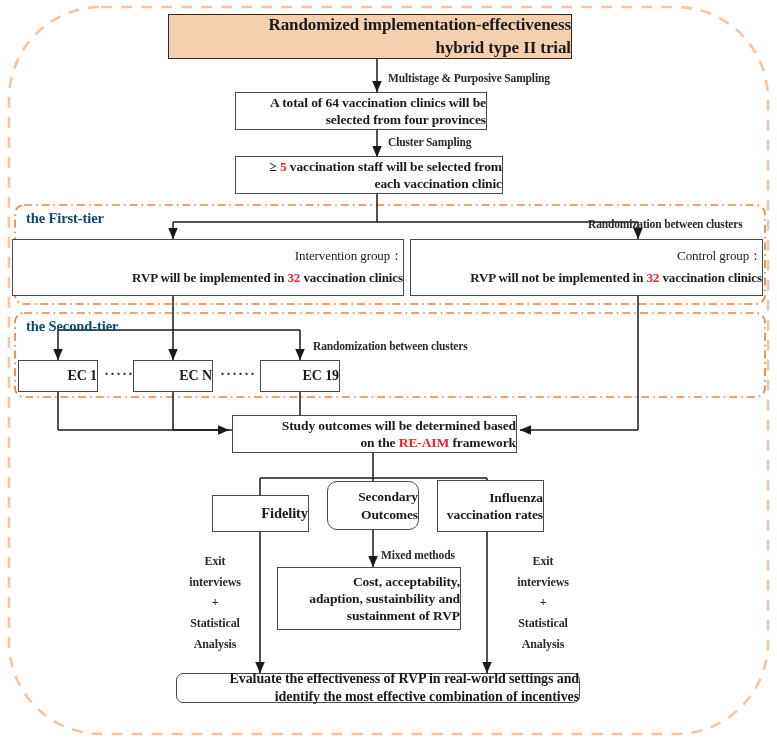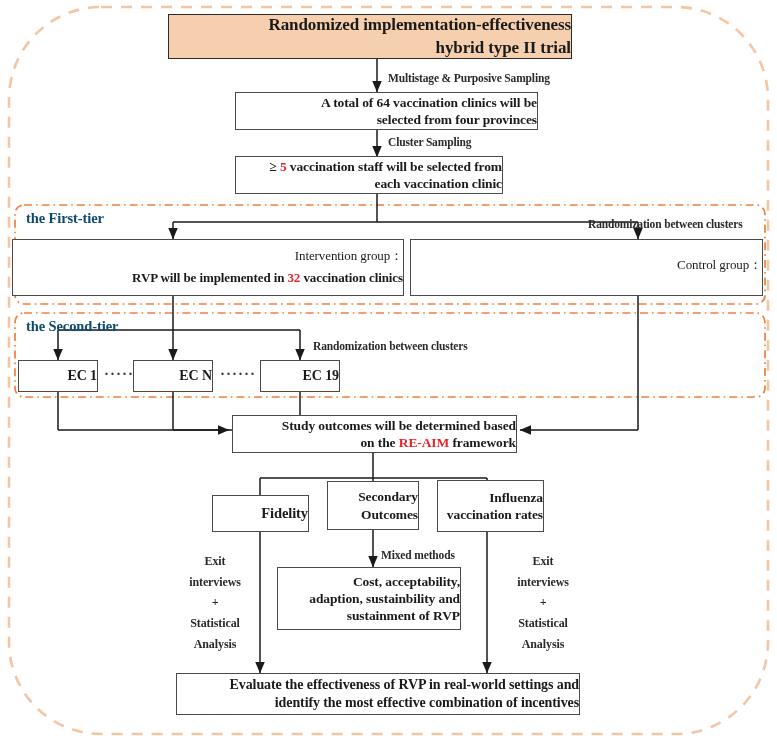--- a/index.html
+++ b/index.html
@@ -143,21 +143,21 @@
     </g>
   </svg>
 
   <div class="node title-node" style="left:168px; top:14px; width:404px; height:45px;">
     <span class="ln">Randomized implementation-effectiveness</span>
     <span class="ln">hybrid type II trial</span>
   </div>
 
   <div class="edge-label" style="left:388px; top:72px;">Multistage &amp; Purposive Sampling</div>
 
-  <div class="node" style="left:235px; top:92px; width:303px; height:38px; font-size:13.5px;">
+  <div class="node" style="left:235px; top:92px; width:252px; height:38px; font-size:13.5px;">
     <span class="ln">A total of 64 vaccination clinics will be</span>
     <span class="ln">selected from four provinces</span>
   </div>
 
   <div class="edge-label" style="left:388px; top:136px;">Cluster Sampling</div>
 
   <div class="node" style="left:235px; top:156px; width:268px; height:38px; font-size:13.5px;">
     <span class="ln"><span>≥ </span><span class="red">5</span><span> vaccination staff will be selected from</span></span>
     <span class="ln">each vaccination clinic</span>
   </div>
@@ -165,20 +165,21 @@
   <div class="tier-label" style="left:26px; top:210px;">the First-tier</div>
   <div class="edge-label" style="left:588px; top:218px;">Randomization between clusters</div>
 
   <div class="node group-node" style="left:12px; top:239px; width:392px; height:57px; font-size:13px;">
     <span class="ln sub" style="margin-bottom:5px;">Intervention group：</span>
     <span class="ln"><span>RVP will be implemented in </span><span class="red">32</span><span> vaccination clinics</span></span>
   </div>
 
   <div class="node group-node" style="left:410px; top:239px; width:353px; height:57px; font-size:13px;">
     <span class="ln sub" style="margin-bottom:5px;">Control group：</span>
+    <span class="ln"><span>RVP will not be implemented in </span><span class="red">32</span><span> vaccination clinics</span></span>
   </div>
 
   <div class="tier-label" style="left:26px; top:318px;">the Second-tier</div>
   <div class="edge-label" style="left:313px; top:340px;">Randomization between clusters</div>
 
   <div class="node" style="left:18px; top:360px; width:80px; height:32px; font-size:14px;padding-left:10px;">
     <span class="ln">EC 1</span>
   </div>
   <div class="dots" style="left:104px; top:366px;">······</div>
   <div class="node" style="left:133px; top:360px; width:80px; height:32px; font-size:14px;">
@@ -191,21 +192,21 @@
 
   <div class="node" style="left:232px; top:415px; width:285px; height:38px; font-size:13.5px;">
     <span class="ln">Study outcomes will be determined based</span>
     <span class="ln"><span>on the </span><span class="red">RE-AIM</span><span> framework</span></span>
   </div>
 
   <div class="node" style="left:212px; top:495px; width:97px; height:37px; font-size:14.5px;">
     <span class="ln">Fidelity</span>
   </div>
 
-  <div class="node" style="left:327px; top:481px; width:92px; height:49px; font-size:13.5px;">
+  <div class="node" style="left:327px; top:481px; width:92px; height:49px; font-size:13.5px;border-radius:10px;">
     <span class="ln">Secondary</span>
     <span class="ln">Outcomes</span>
   </div>
 
   <div class="node" style="left:437px; top:480px; width:107px; height:52px; font-size:13.5px;">
     <span class="ln">Influenza</span>
     <span class="ln">vaccination rates</span>
   </div>
 
   <div class="edge-label" style="left:381px; top:549px;">Mixed methods</div>
@@ -225,18 +226,18 @@
   </div>
 
   <div class="side-label" style="left:495px; top:551px; width:96px;">
     <div>Exit</div>
     <div>interviews</div>
     <div>+</div>
     <div>Statistical</div>
     <div>Analysis</div>
   </div>
 
-  <div class="node" style="left:176px; top:673px; width:404px; height:42px; font-size:14px;">
+  <div class="node" style="left:176px; top:673px; width:404px; height:30px; font-size:14px;border-radius:7px;">
     <span class="ln">Evaluate the effectiveness of RVP in real-world settings and</span>
     <span class="ln">identify the most effective combination of incentives</span>
   </div>
 
 </div>
 
 </body></html>

